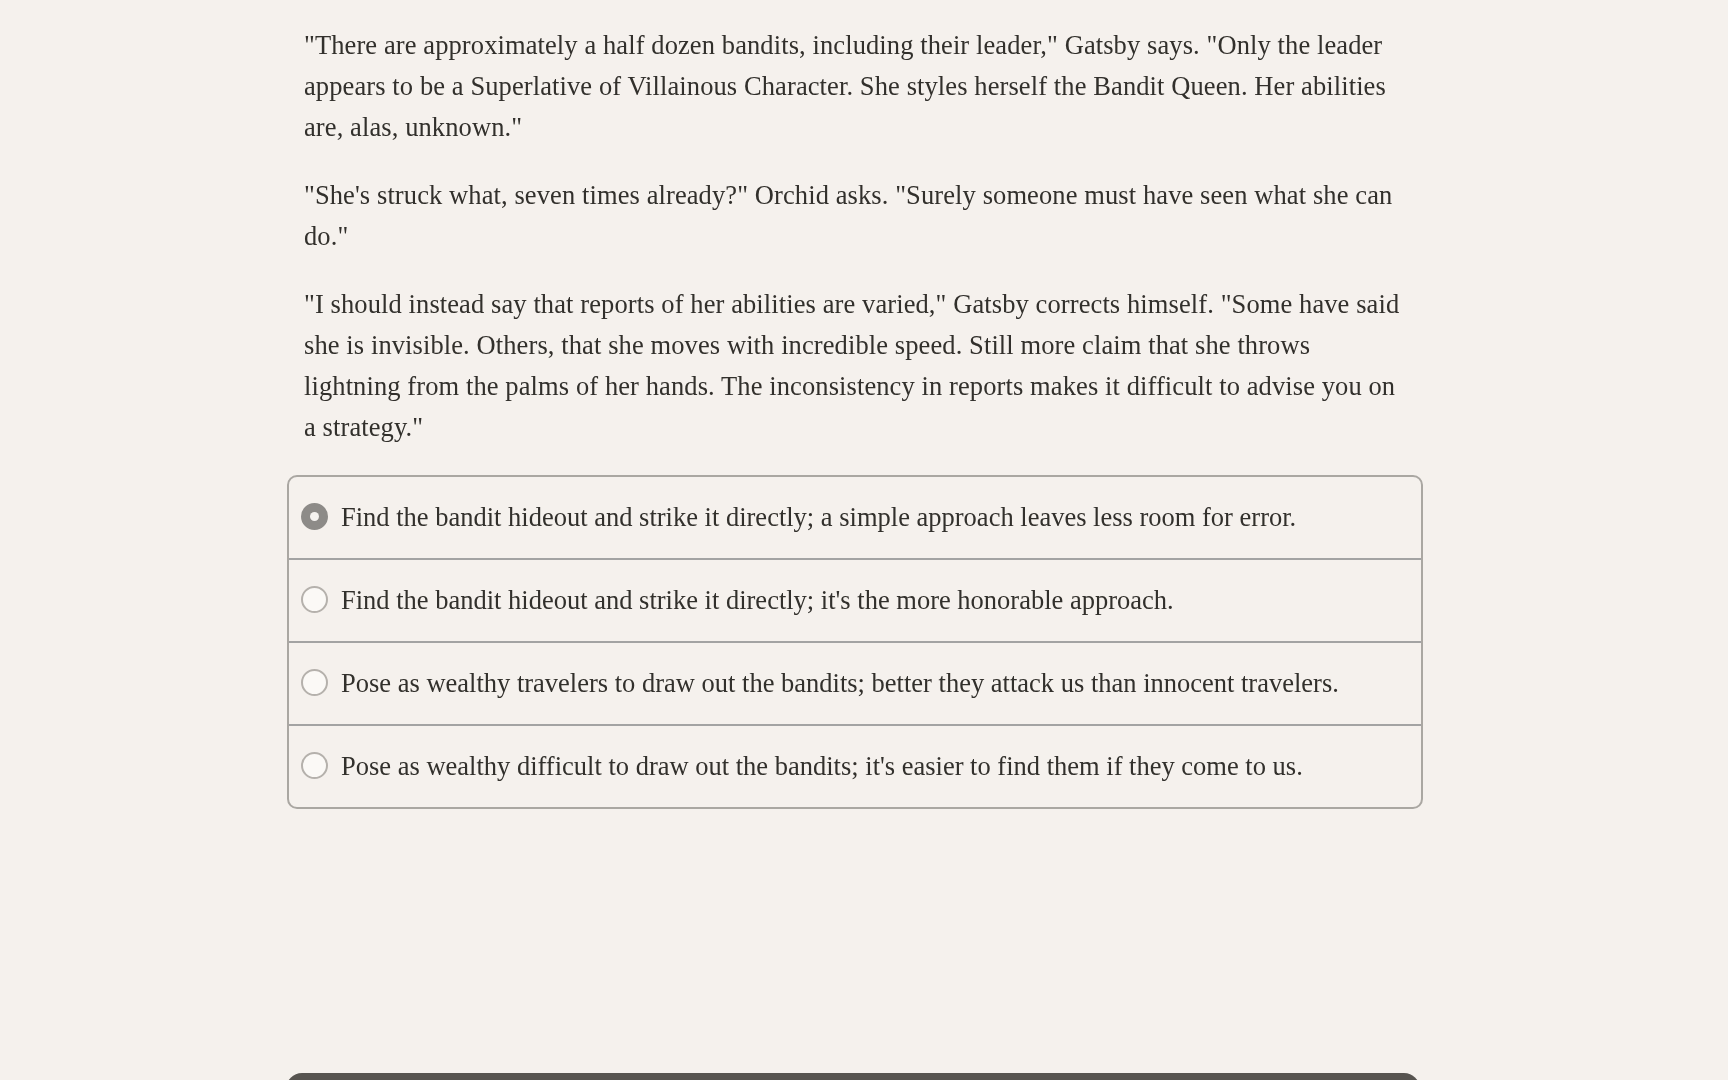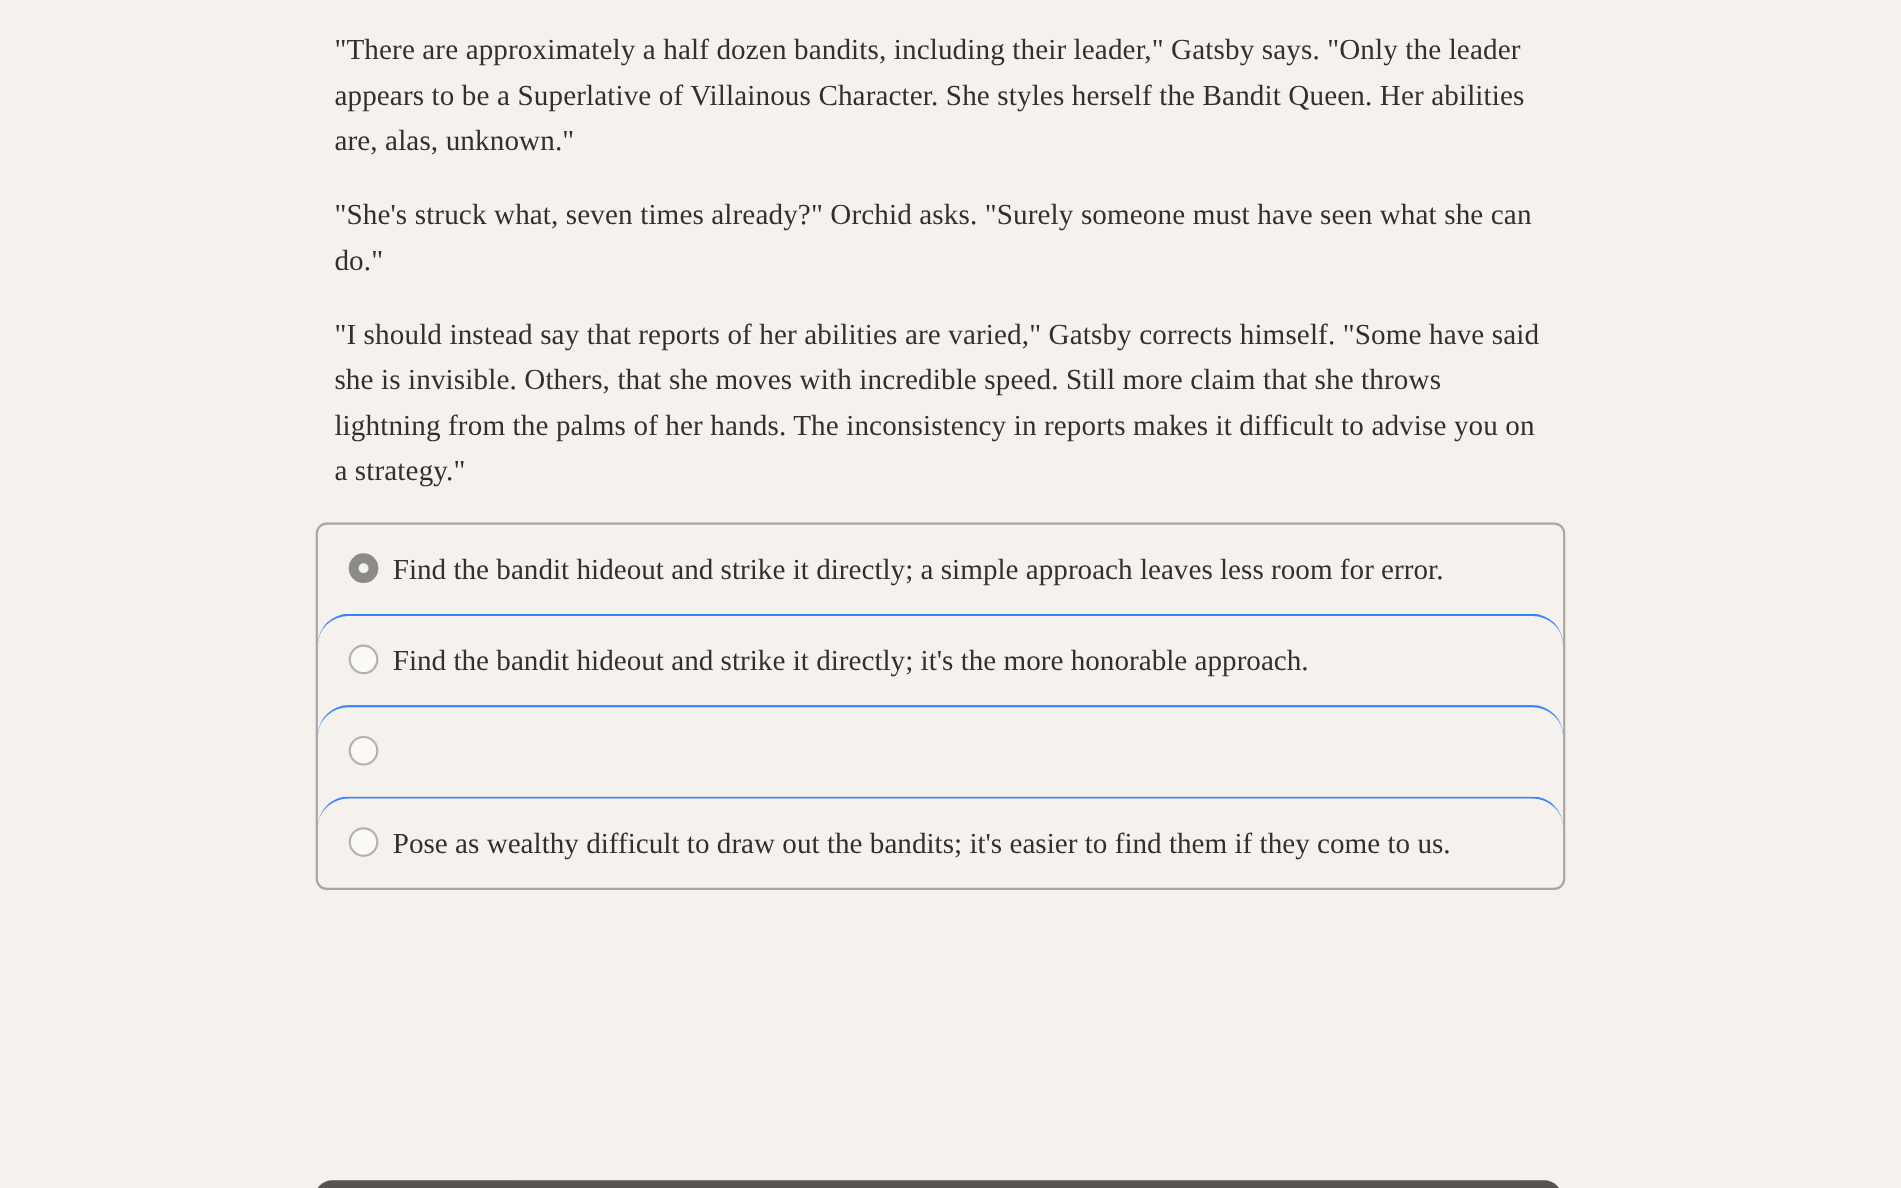--- a/index.html
+++ b/index.html
@@ -29,28 +29,27 @@
     letter-spacing: 0.1px;
   }
   .choice-box {
     margin-top: 16px;
     border: 2px solid #aaa7a2;
     border-radius: 10px;
     background: transparent;
   }
   .choice-row {
     display: block;
-    padding: 20px 16px;
+    padding: 20px 0;
     font-size: 26.5px;
     line-height: 41px;
     cursor: pointer;
   }
   .choice-row + .choice-row {
-    border-top: 2px solid #3b82f6;
-    border-radius: 28px;
+    border-top: 2px solid #a3a3a3;
   }
   .radio {
     display: inline-block;
     width: 27px;
     height: 27px;
     box-sizing: border-box;
     border-radius: 50%;
     vertical-align: -4px;
     margin: 0 13px 0 12px;
     border: 2px solid #b5b1ac;
@@ -99,21 +98,21 @@
 
     <label class="choice-row checked">
       <span class="radio"></span><span>Find the bandit hideout and strike it directly; a simple approach leaves less room for error.</span>
     </label>
 
     <label class="choice-row">
       <span class="radio"></span><span>Find the bandit hideout and strike it directly; it's the more honorable approach.</span>
     </label>
 
     <label class="choice-row">
-      <span class="radio"></span>
+      <span class="radio"></span><span>Pose as wealthy travelers to draw out the bandits; better they attack us than innocent travelers.</span>
     </label>
 
     <label class="choice-row">
       <span class="radio"></span><span>Pose as wealthy difficult to draw out the bandits; it's easier to find them if they come to us.</span>
     </label>
 
   </div>
 
 </div>
 

